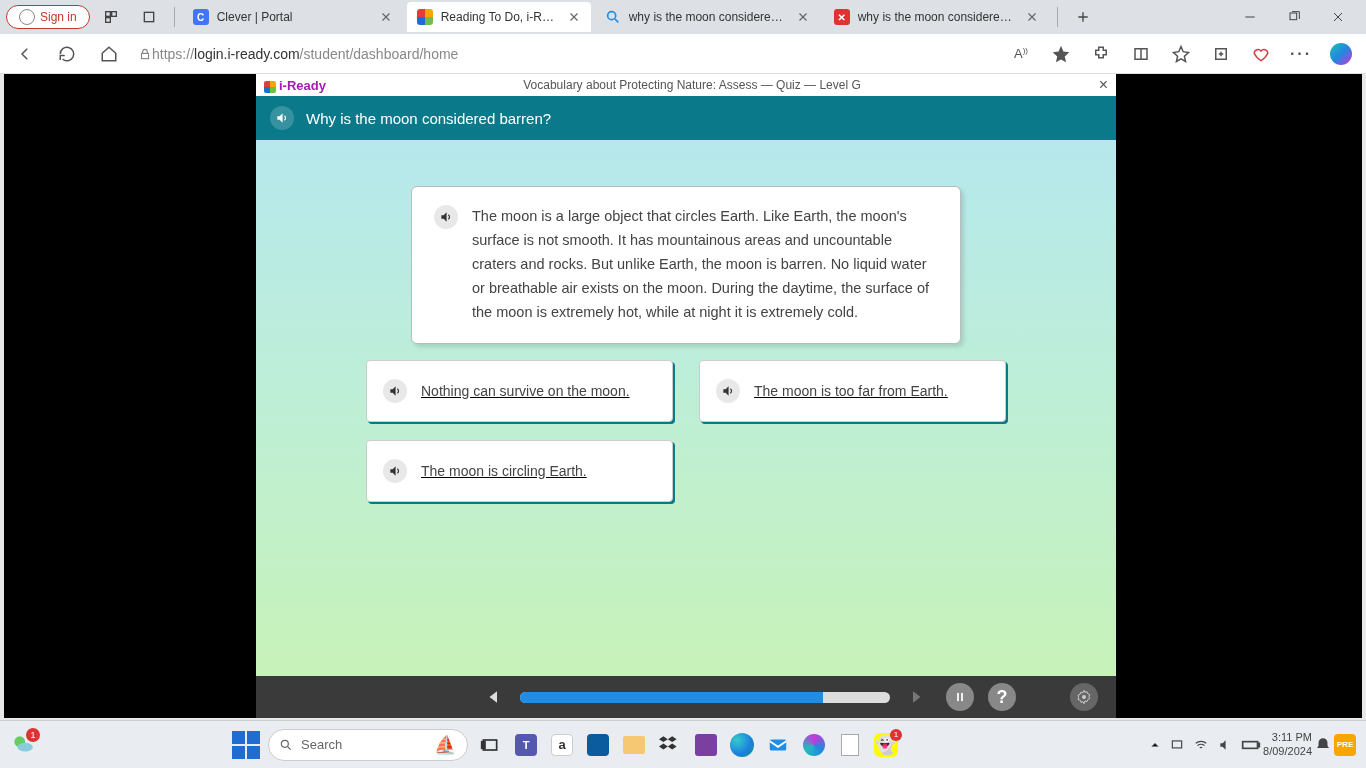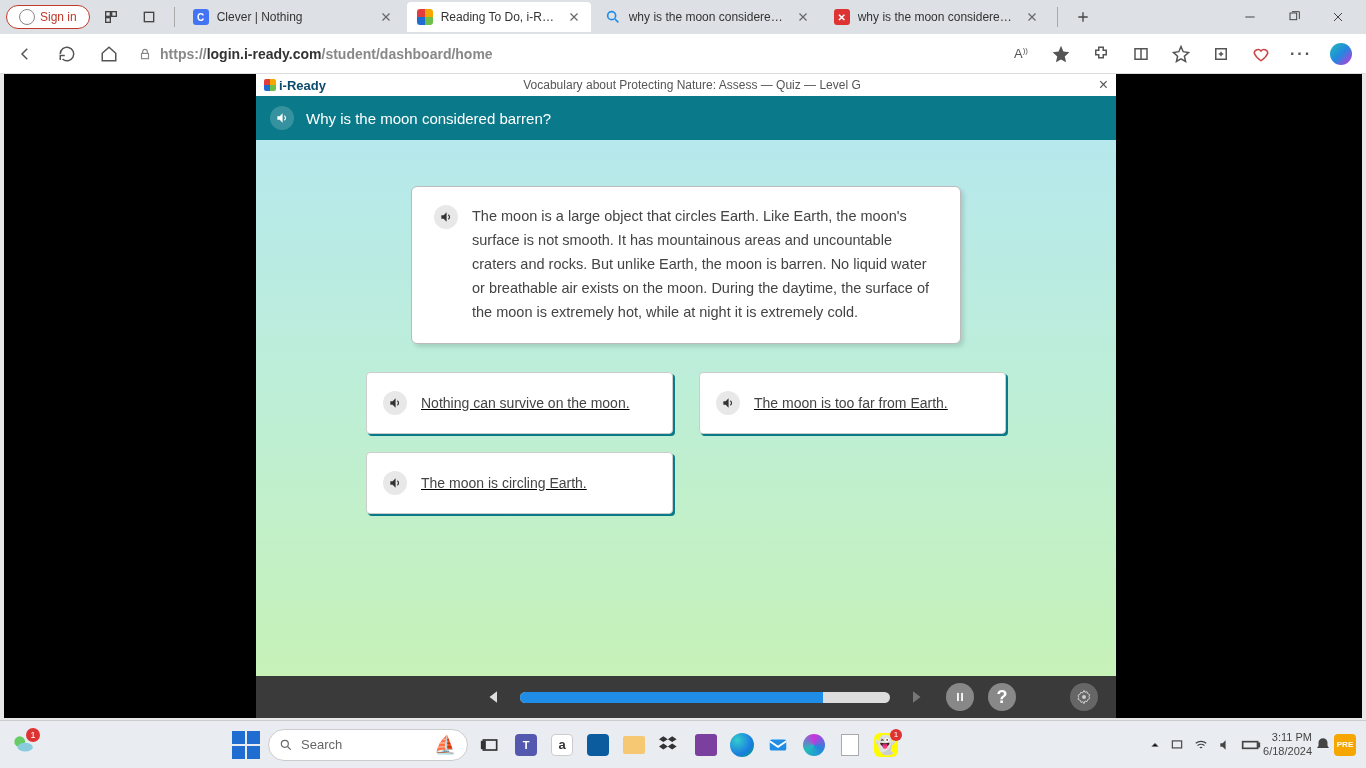--- a/index.html
+++ b/index.html
@@ -17,44 +17,44 @@
 .tab.active { background: #fff; }
 .tab .favicon { width: 16px; height: 16px; flex-shrink: 0; }
 .tab .tab-title { white-space: nowrap; overflow: hidden; text-overflow: ellipsis; flex: 1; }
 .tab .tab-close { width: 14px; height: 14px; flex-shrink: 0; color: #666; }
 
 .win-controls { margin-left: auto; display: flex; }
 .win-controls .icon-btn { width: 44px; }
 
 .addr-bar { height: 40px; background: #fff; display: flex; align-items: center; padding: 0 8px; gap: 8px; border-bottom: 1px solid #ddd; }
 .addr-bar .nav-icon { width: 34px; height: 34px; display: flex; align-items: center; justify-content: center; color: #555; }
-.url-box { flex: 1; display: flex; align-items: center; gap: 8px; font-size: 14px; color: #666; padding: 0 4px; font-weight: bold; }
+.url-box { flex: 1; display: flex; align-items: center; font-size: 14px; color: #666; padding: 0 4px; }
 .url-box .url-text { color: #888; }
 .url-box .url-bold { color: #333; }
 .addr-right { display: flex; align-items: center; gap: 6px; }
 .addr-right .nav-icon { color: #555; }
 .star-blue { color: #1f6dd0; }
 
 
 .page-area { position: absolute; top: 74px; left: 4px; right: 4px; height: 644px; background: #000; }
 .iready-app { position: absolute; left: 252px; top: 0; width: 860px; height: 644px; background: #fff; display: flex; flex-direction: column; }
 
 .iready-header { height: 22px; background: #fff; display: flex; align-items: center; padding: 0 8px; font-size: 12px; color: #444; position: relative; }
-.iready-logo { display: flex; align-items: center; gap: 3px; font-weight: bold; color: #0c4a6e; font-size: 13px; }
+.iready-logo { display: flex; align-items: flex-end; gap: 3px; font-weight: bold; color: #a21caf; font-size: 13px; }
 .iready-logo .logo-mark { width: 12px; height: 12px; background: conic-gradient(#f7a600 0 90deg, #6cc04a 90deg 180deg, #1f6dd0 180deg 270deg, #e23c3c 270deg); border-radius: 2px; }
 .iready-title { position: absolute; left: 12px; right: 0; text-align: center; font-size: 12px; color: #555; }
 .iready-close { margin-left: auto; font-size: 16px; color: #555; }
 
 .question-bar { background: #0a7a8a; color: #fff; padding: 10px 14px; display: flex; align-items: center; gap: 12px; font-size: 15px; font-weight: normal; }
 .speaker-circ { width: 24px; height: 24px; border-radius: 50%; background: rgba(255,255,255,0.18); display: flex; align-items: center; justify-content: center; flex-shrink: 0; }
 .speaker-circ.dark { background: #e8e8e8; color: #333; }
 .speaker-circ svg { width: 14px; height: 14px; }
 
 .quiz-body { flex: 1; background: linear-gradient(180deg, #b6e8ed 0%, #bdeed8 45%, #c7f2b8 100%); padding: 46px 40px 20px; }
-.passage-card { width: 550px; margin: 0 auto 28px; background: #fff; border: 1px solid #bbb; border-radius: 6px; padding: 18px 22px; display: flex; gap: 14px; box-shadow: 3px 3px 4px rgba(0,0,0,0.12); color: #444; font-size: 14.5px; line-height: 1.65; }
+.passage-card { width: 550px; margin: 0 auto 16px; background: #fff; border: 1px solid #bbb; border-radius: 6px; padding: 18px 22px; display: flex; gap: 14px; box-shadow: 3px 3px 4px rgba(0,0,0,0.12); color: #444; font-size: 14.5px; line-height: 1.65; }
 .answers { width: 640px; margin: 0 auto; display: grid; grid-template-columns: 1fr 1fr; gap: 18px 26px; text-decoration: underline; }
 .answer-card { background: #fff; border: 1px solid #ccc; border-radius: 4px; padding: 18px 16px; display: flex; align-items: center; gap: 14px; font-size: 14px; color: #444; box-shadow: 2px 2px 0 #0a7a8a; cursor: pointer; }
 
 .quiz-footer { height: 42px; background: #3a3a3a; display: flex; align-items: center; padding: 0 18px; gap: 14px; }
 .ft-icon { width: 28px; height: 28px; display: flex; align-items: center; justify-content: center; color: #ddd; }
 .ft-icon.disabled { color: #777; }
 .progress-track { flex: 0 0 370px; height: 11px; background: #ddd; border-radius: 6px; overflow: hidden; }
 .progress-fill { height: 100%; background: #1f8de6; }
 .ft-circle { width: 28px; height: 28px; border-radius: 50%; background: #888; display: flex; align-items: center; justify-content: center; color: #fff; font-weight: bold; }
 .ft-spacer { flex: 1; }
@@ -90,21 +90,21 @@
   </div>
   <div class="icon-btn">
     <svg viewBox="0 0 24 24" fill="none" stroke="currentColor" stroke-width="2">
         <rect x="5" y="5" width="14" height="14"></rect>
       </svg>
   </div>
   <div class="tab-sep"></div>
 
   <div class="tab" style="width:220px">
     <span class="favicon" style="background:#4274f4;border-radius:3px;color:#fff;display:flex;align-items:center;justify-content:center;font-size:10px;font-weight:bold">C</span>
-    <span class="tab-title">Clever | Nothing</span>
+    <span class="tab-title">Clever | Portal</span>
     <svg class="tab-close" viewBox="0 0 24 24" stroke="currentColor" stroke-width="2">
         <path d="M6 6l12 12M18 6L6 18"></path>
       </svg>
   </div>
   <div class="tab active" style="width:184px">
     <span class="favicon" style="background:conic-gradient(#f7a600 0 90deg,#6cc04a 90deg 180deg,#1f6dd0 180deg 270deg,#e23c3c 270deg);border-radius:3px"></span>
     <span class="tab-title">Reading To Do, i-Ready</span>
     <svg class="tab-close" viewBox="0 0 24 24" stroke="currentColor" stroke-width="2">
         <path d="M6 6l12 12M18 6L6 18"></path>
       </svg>
@@ -400,20 +400,20 @@
       <svg width="16" height="14" viewBox="0 0 24 24" fill="#444">
           <path d="M4 9v6h4l5 5V4L8 9H4z"></path>
         </svg>
       <svg width="20" height="12" viewBox="0 0 24 12" fill="none" stroke="#444" stroke-width="2">
           <rect x="2" y="2" width="18" height="8"></rect>
           <rect x="20" y="4" width="2" height="4" fill="#444"></rect>
         </svg>
     </div>
     <div class="tb-clock">
       <div>3:11 PM</div>
-      <div>6/18/2024</div>
+      <div>8/09/2024</div>
     </div>
     <svg width="18" height="18" viewBox="0 0 24 24" fill="#444">
         <path d="M12 3a6 6 0 0 0-6 6v4l-2 3h16l-2-3V9a6 6 0 0 0-6-6z"></path>
       </svg>
     <span style="width:22px;height:22px;background:#f7a600;border-radius:4px;display:flex;align-items:center;justify-content:center;font-size:8px;color:#fff;font-weight:bold">PRE</span>
   </div>
 </div>
 
 </body></html>

